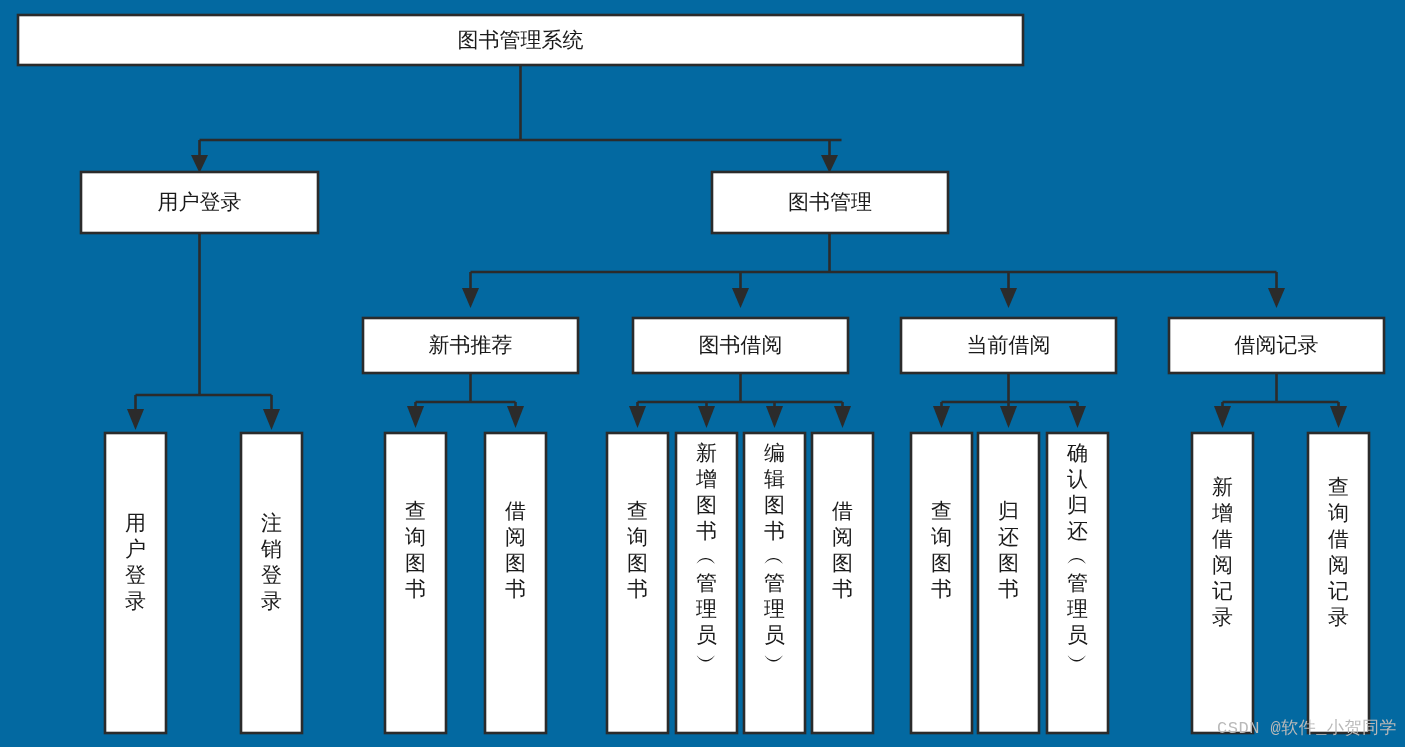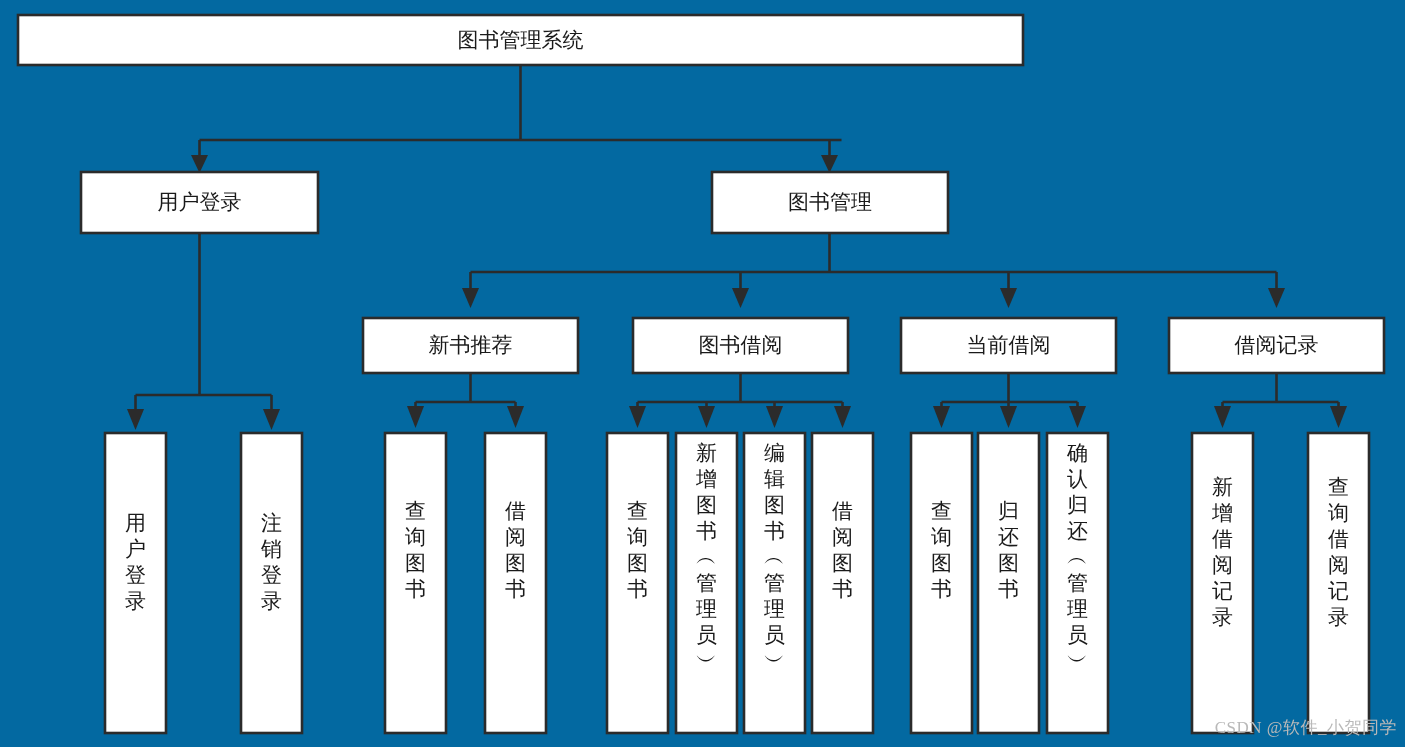--- a/index.html
+++ b/index.html
@@ -51,21 +51,21 @@
   .node-label-v {
     font-family: "Liberation Sans", "DejaVu Sans", sans-serif;
     font-size: 21px;
     fill: #1a1a1a;
     text-anchor: middle;
   }
   .watermark {
     position: absolute;
     right: 8px;
     bottom: 8px;
-    font-family: Liberation Serif, serif;
+    font-family: Liberation Mono, monospace;
     font-size: 17px;
     color: #b9b9b9;
     letter-spacing: 0.5px;
     white-space: nowrap;
     pointer-events: none;
     user-select: none;
   }
 </style>
 </head>
 <body>

